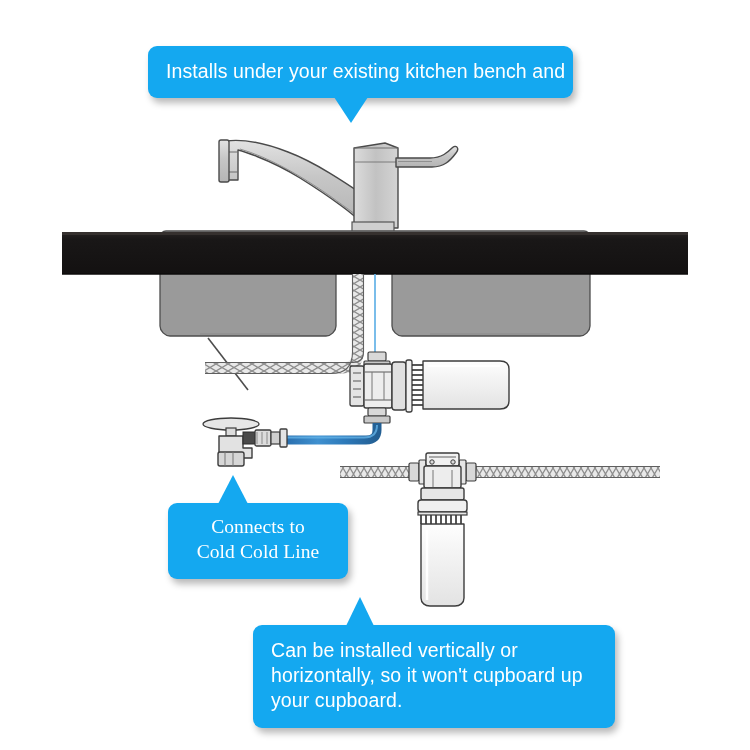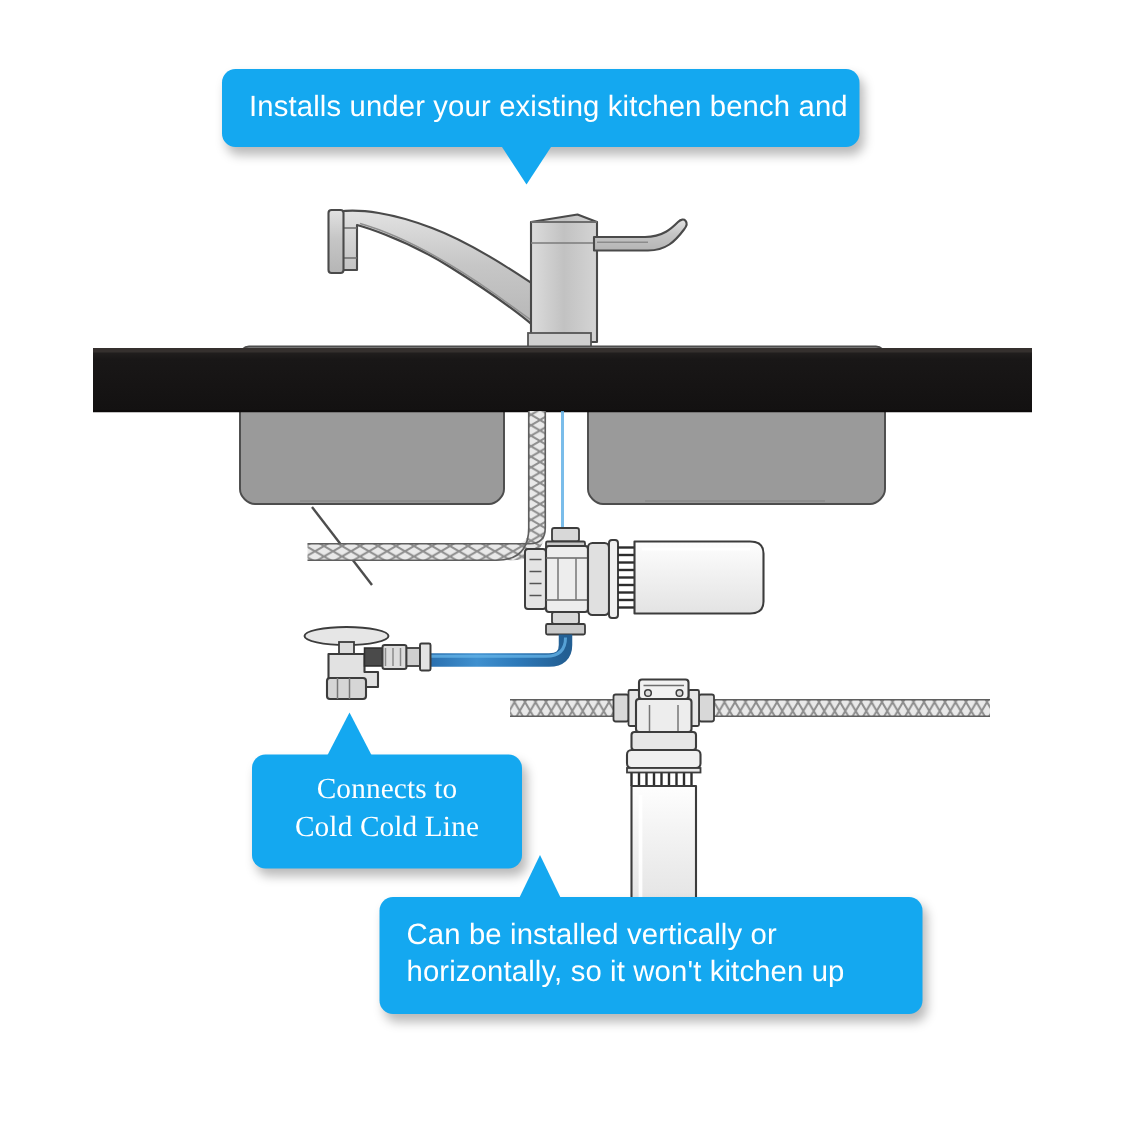--- a/index.html
+++ b/index.html
@@ -73,21 +73,21 @@
     top: -28px;
     width: 0; height: 0;
     border-left: 15px solid transparent;
     border-right: 15px solid transparent;
     border-bottom: 29px solid #14a8f0;
   }
 
   
   #callout-bottom {
     left: 253px;
-    top: 598px;
+    top: 625px;
     width: 362px;
     font-size: 19.5px;
     padding: 13px 18px 15px 18px;
   }
   #callout-bottom .tail {
     position: absolute;
     left: 93px;
     top: -28px;
     width: 0; height: 0;
     border-left: 14px solid transparent;
@@ -321,17 +321,18 @@
   </div>
 
   <div id="callout-cold" class="callout">
     <span class="line">Connects to</span>
     <span class="line">Cold Cold Line</span>
     <span class="tail"></span>
   </div>
 
   <div id="callout-bottom" class="callout">
     <span class="line">Can be installed vertically or</span>
-    <span class="line">horizontally, so it won't kitchen up</span>
+    <span class="line">horizontally, so it won't cupboard up</span>
+    <span class="line">your cupboard.</span>
     <span class="tail"></span>
   </div>
 
 </div>
 
 </body></html>

